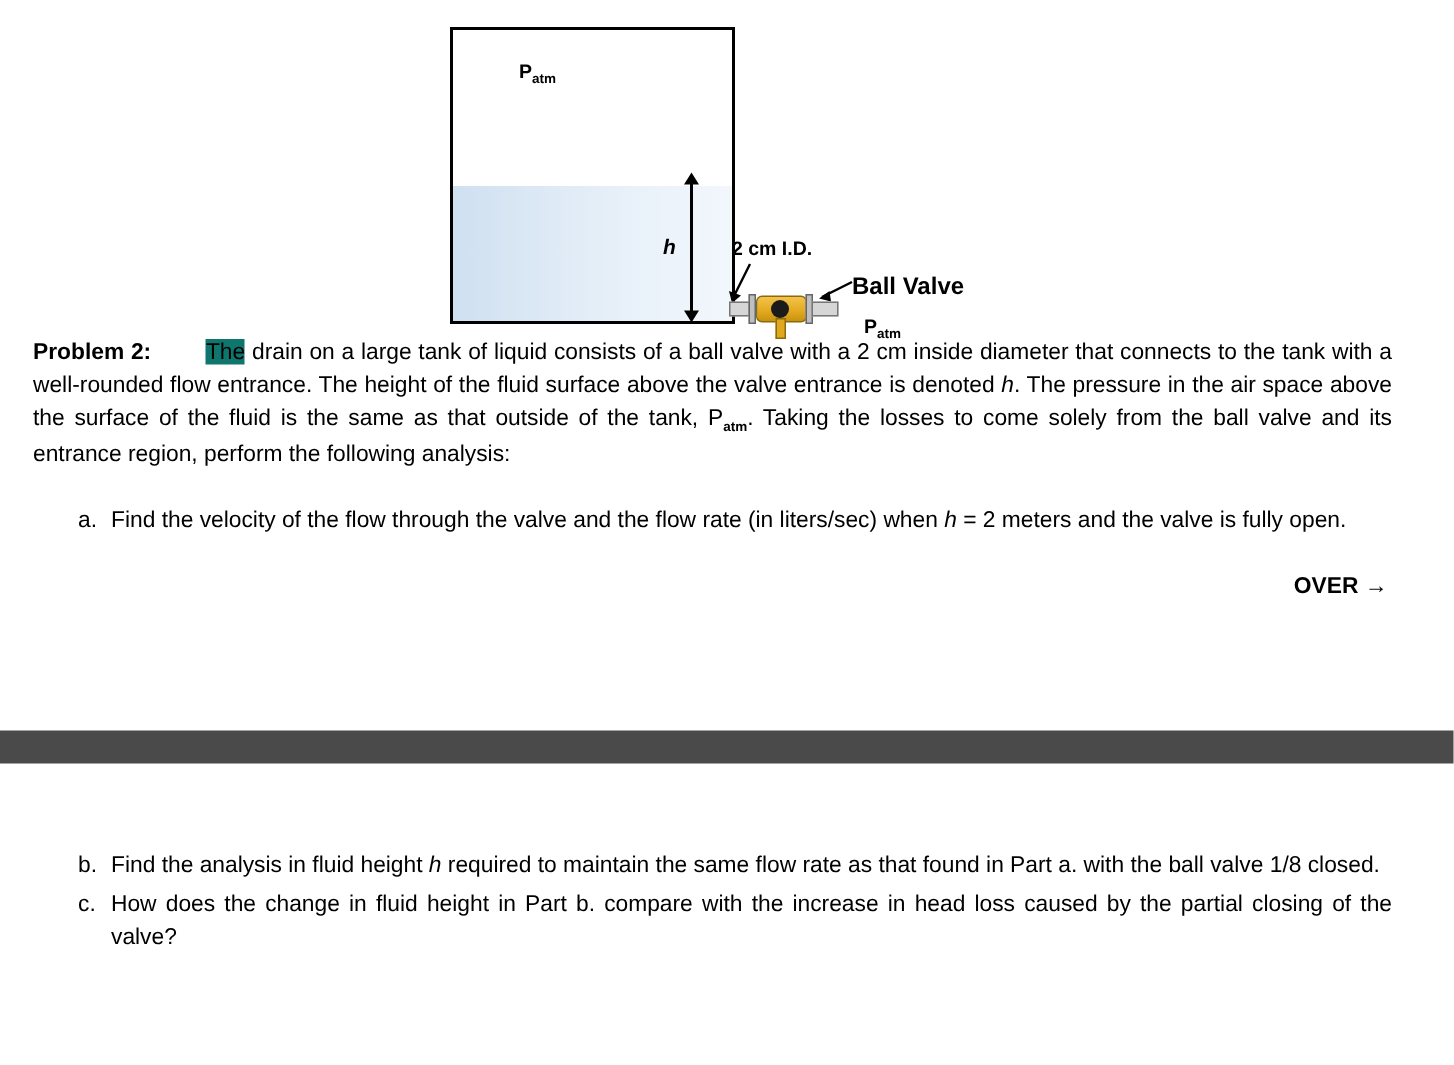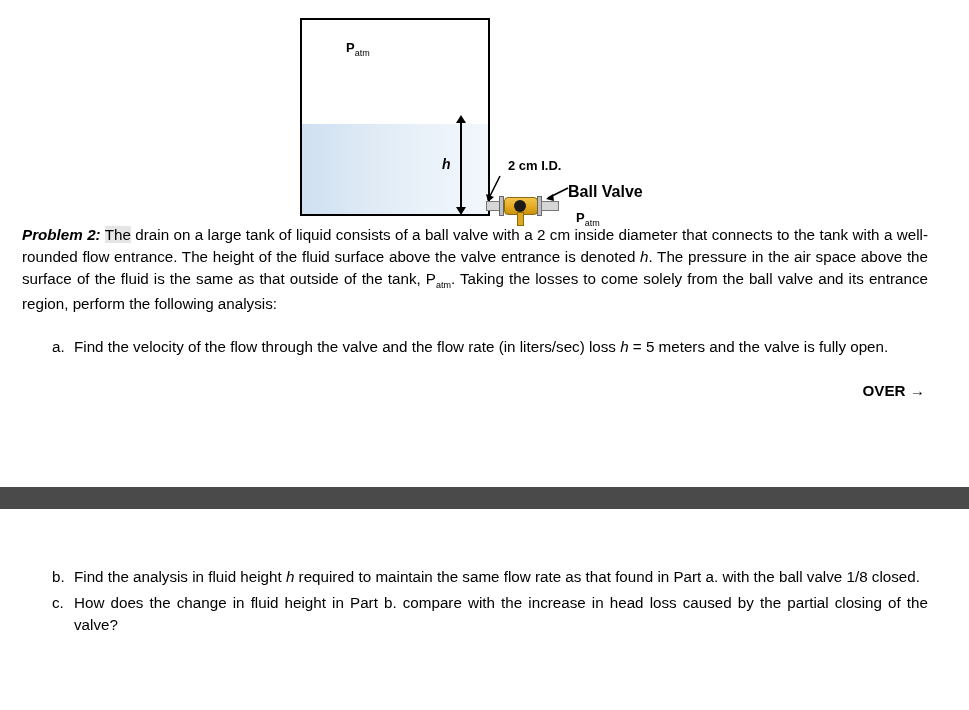--- a/index.html
+++ b/index.html
@@ -54,21 +54,21 @@
   .patm-top {
     position: absolute;
     left: 46px;
     top: 22px;
     font-size: 13px;
     font-weight: bold;
   }
   .sub {
     font-size: 9px;
     vertical-align: sub;
-    font-weight: normal;
+    font-weight: bold;
   }
   
   .h-arrow {
     position: absolute;
     left: 160px;
     top: 104px;
     width: 2px;
     height: 86px;
     background: #000;
   }
@@ -166,21 +166,21 @@
     left: 55px;
     top: 7px;
     width: 18px;
     height: 10px;
     background: #d6d6d6;
     border: 1px solid #777;
     box-sizing: border-box;
   }
   .lbl-id {
     position: absolute;
-    left: 208px;
+    left: 188px;
     top: 140px;
     font-size: 13px;
     font-weight: bold;
     white-space: nowrap;
   }
   .lbl-ball-valve {
     position: absolute;
     left: 268px;
     top: 165px;
     font-size: 16px;
@@ -204,24 +204,24 @@
     width: 906px;
     font-size: 15.2px;
     line-height: 1.46;
     text-align: justify;
   }
   .body-text p {
     margin: 0 0 0 0;
   }
   .prob-label {
     font-weight: bold;
-    font-style: italic;
   }
   .hl {
-    background: #e5e5e5;
+    background: #0f766e;
+    margin-left: 32px;
   }
   .ital {
     font-style: italic;
   }
   .list {
     position: absolute;
     left: 52px;
     top: 336px;
     width: 876px;
     font-size: 15.2px;
@@ -309,21 +309,21 @@
   </div>
 </div>
 
 <div class="body-text">
   <p><span class="prob-label">Problem 2:</span> <span class="hl">The</span><span> drain on a large tank of liquid consists of a ball valve with a 2 cm inside diameter that connects to the tank with a well-rounded flow entrance.  The height of the fluid surface above the valve entrance is denoted </span><span class="ital">h</span><span>.  The pressure in the air space above the surface of the fluid is the same as that outside of the tank, P</span><span class="sub">atm</span><span>.  Taking the losses to come solely from the ball valve and its entrance region, perform the following analysis:</span></p>
 </div>
 
 <div class="list">
   <div class="list-item">
     <div class="list-marker">a.</div>
-    <div class="list-content"><span>Find the velocity of the flow through the valve and the flow rate (in liters/sec) loss </span><span class="ital">h</span><span> = 5 meters and the valve is fully open.</span></div>
+    <div class="list-content"><span>Find the velocity of the flow through the valve and the flow rate (in liters/sec) when </span><span class="ital">h</span><span> = 2 meters and the valve is fully open.</span></div>
   </div>
 </div>
 
 <div class="over">OVER →</div>
 
 <div class="band"></div>
 
 <div class="list2">
   <div class="list-item">
     <div class="list-marker">b.</div>

